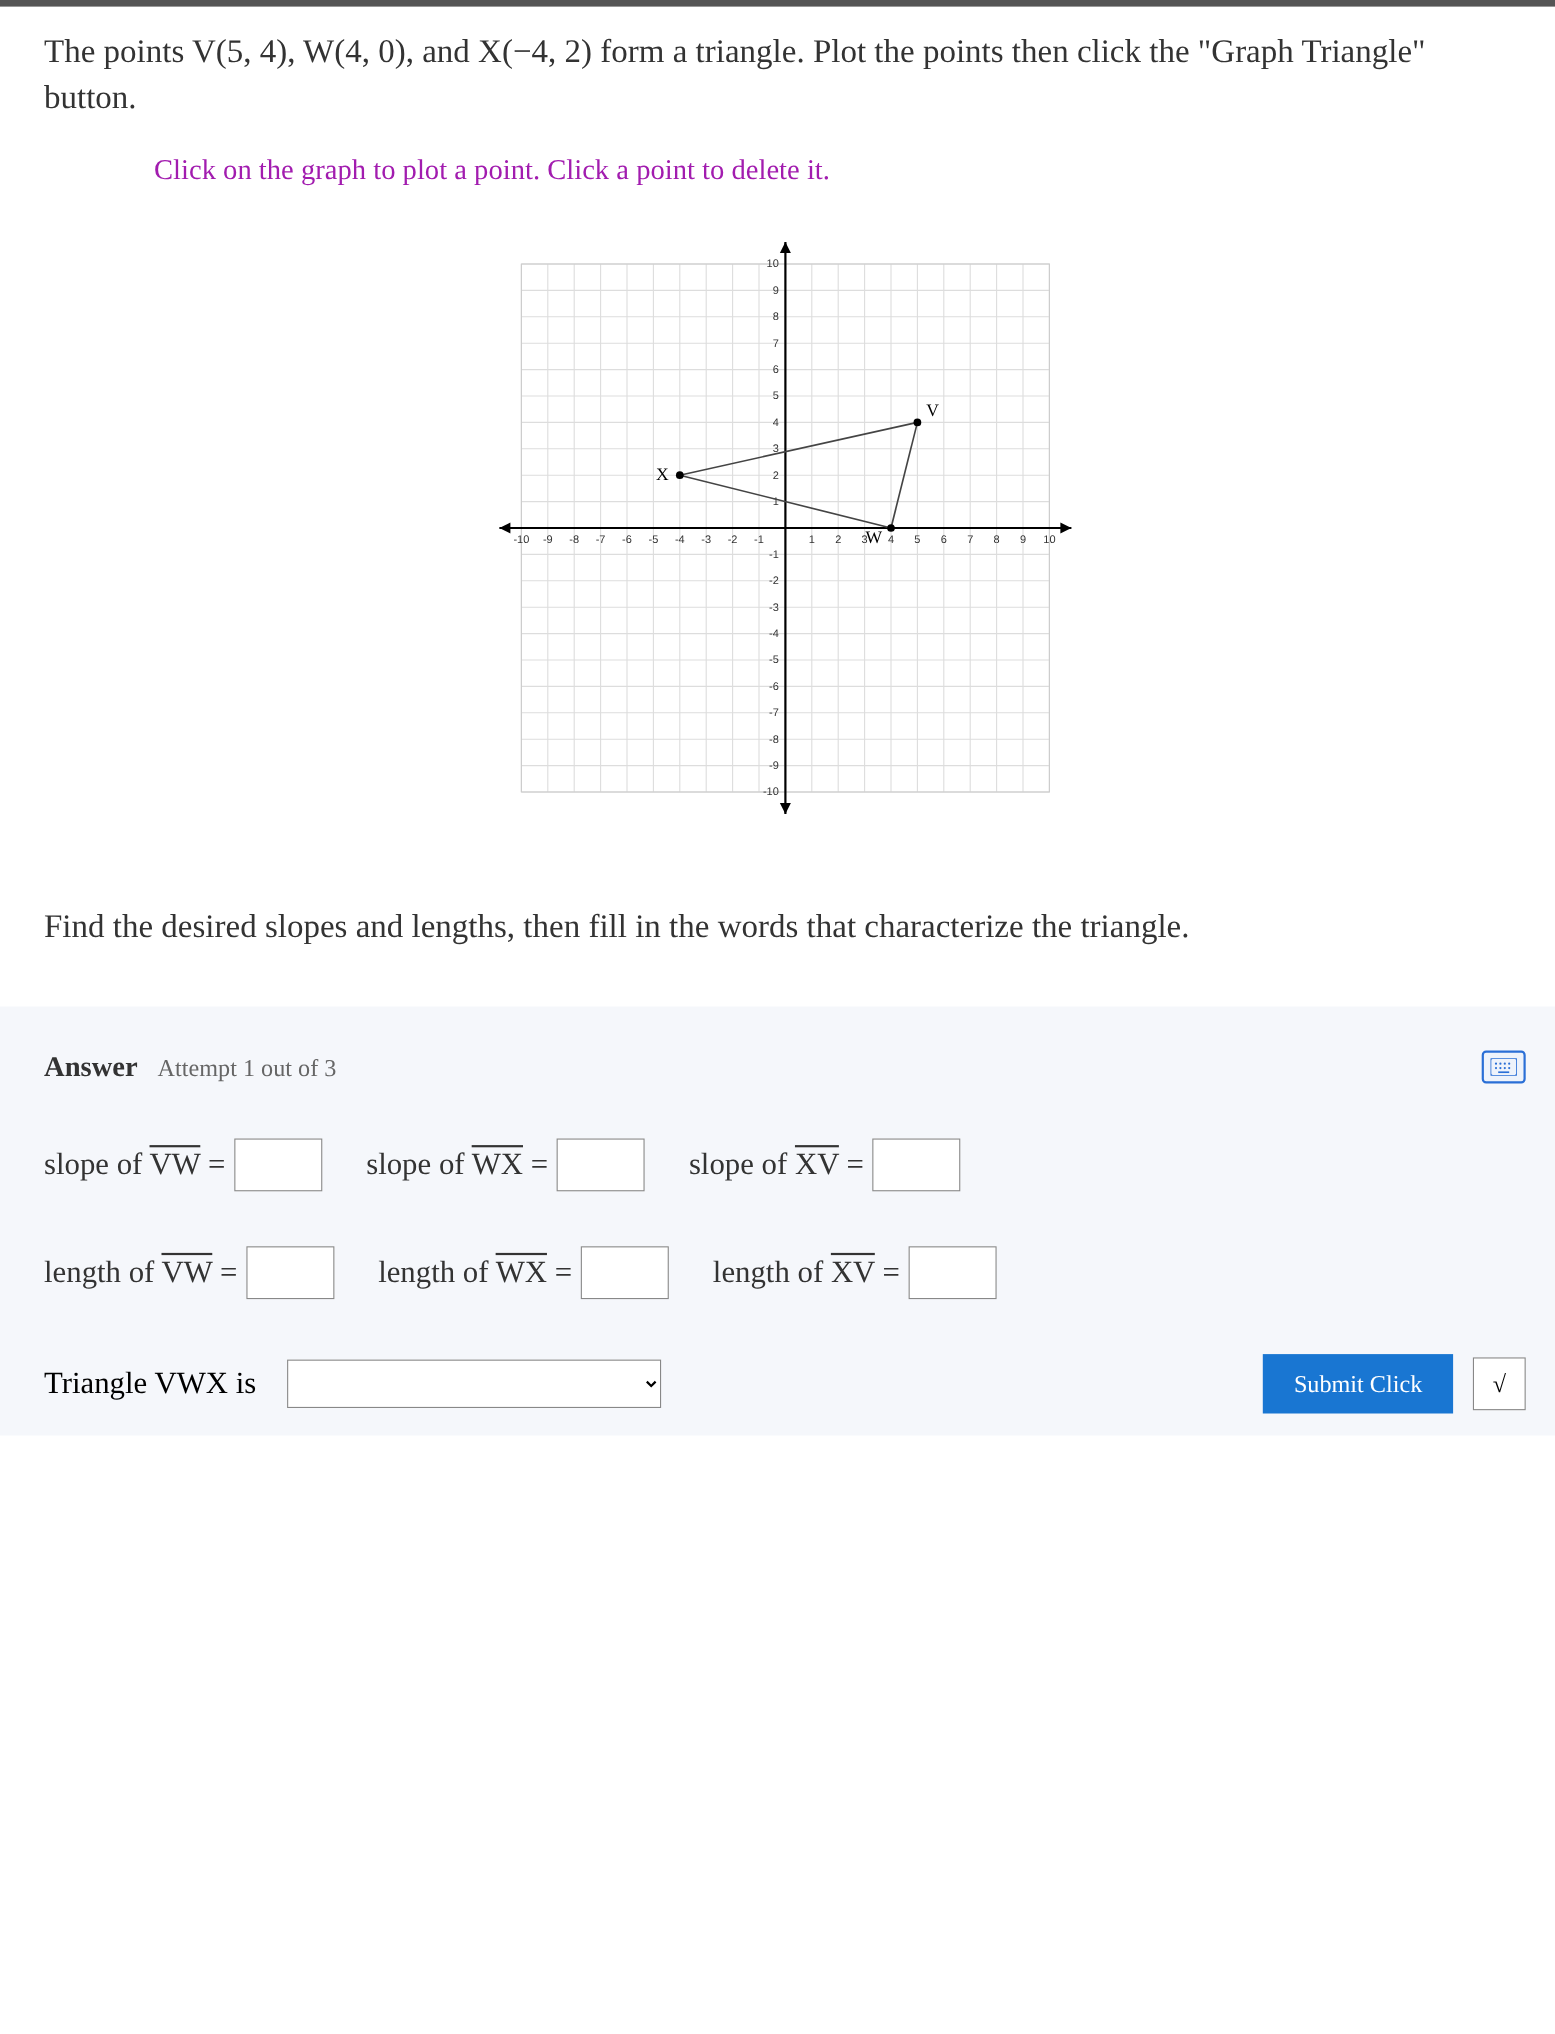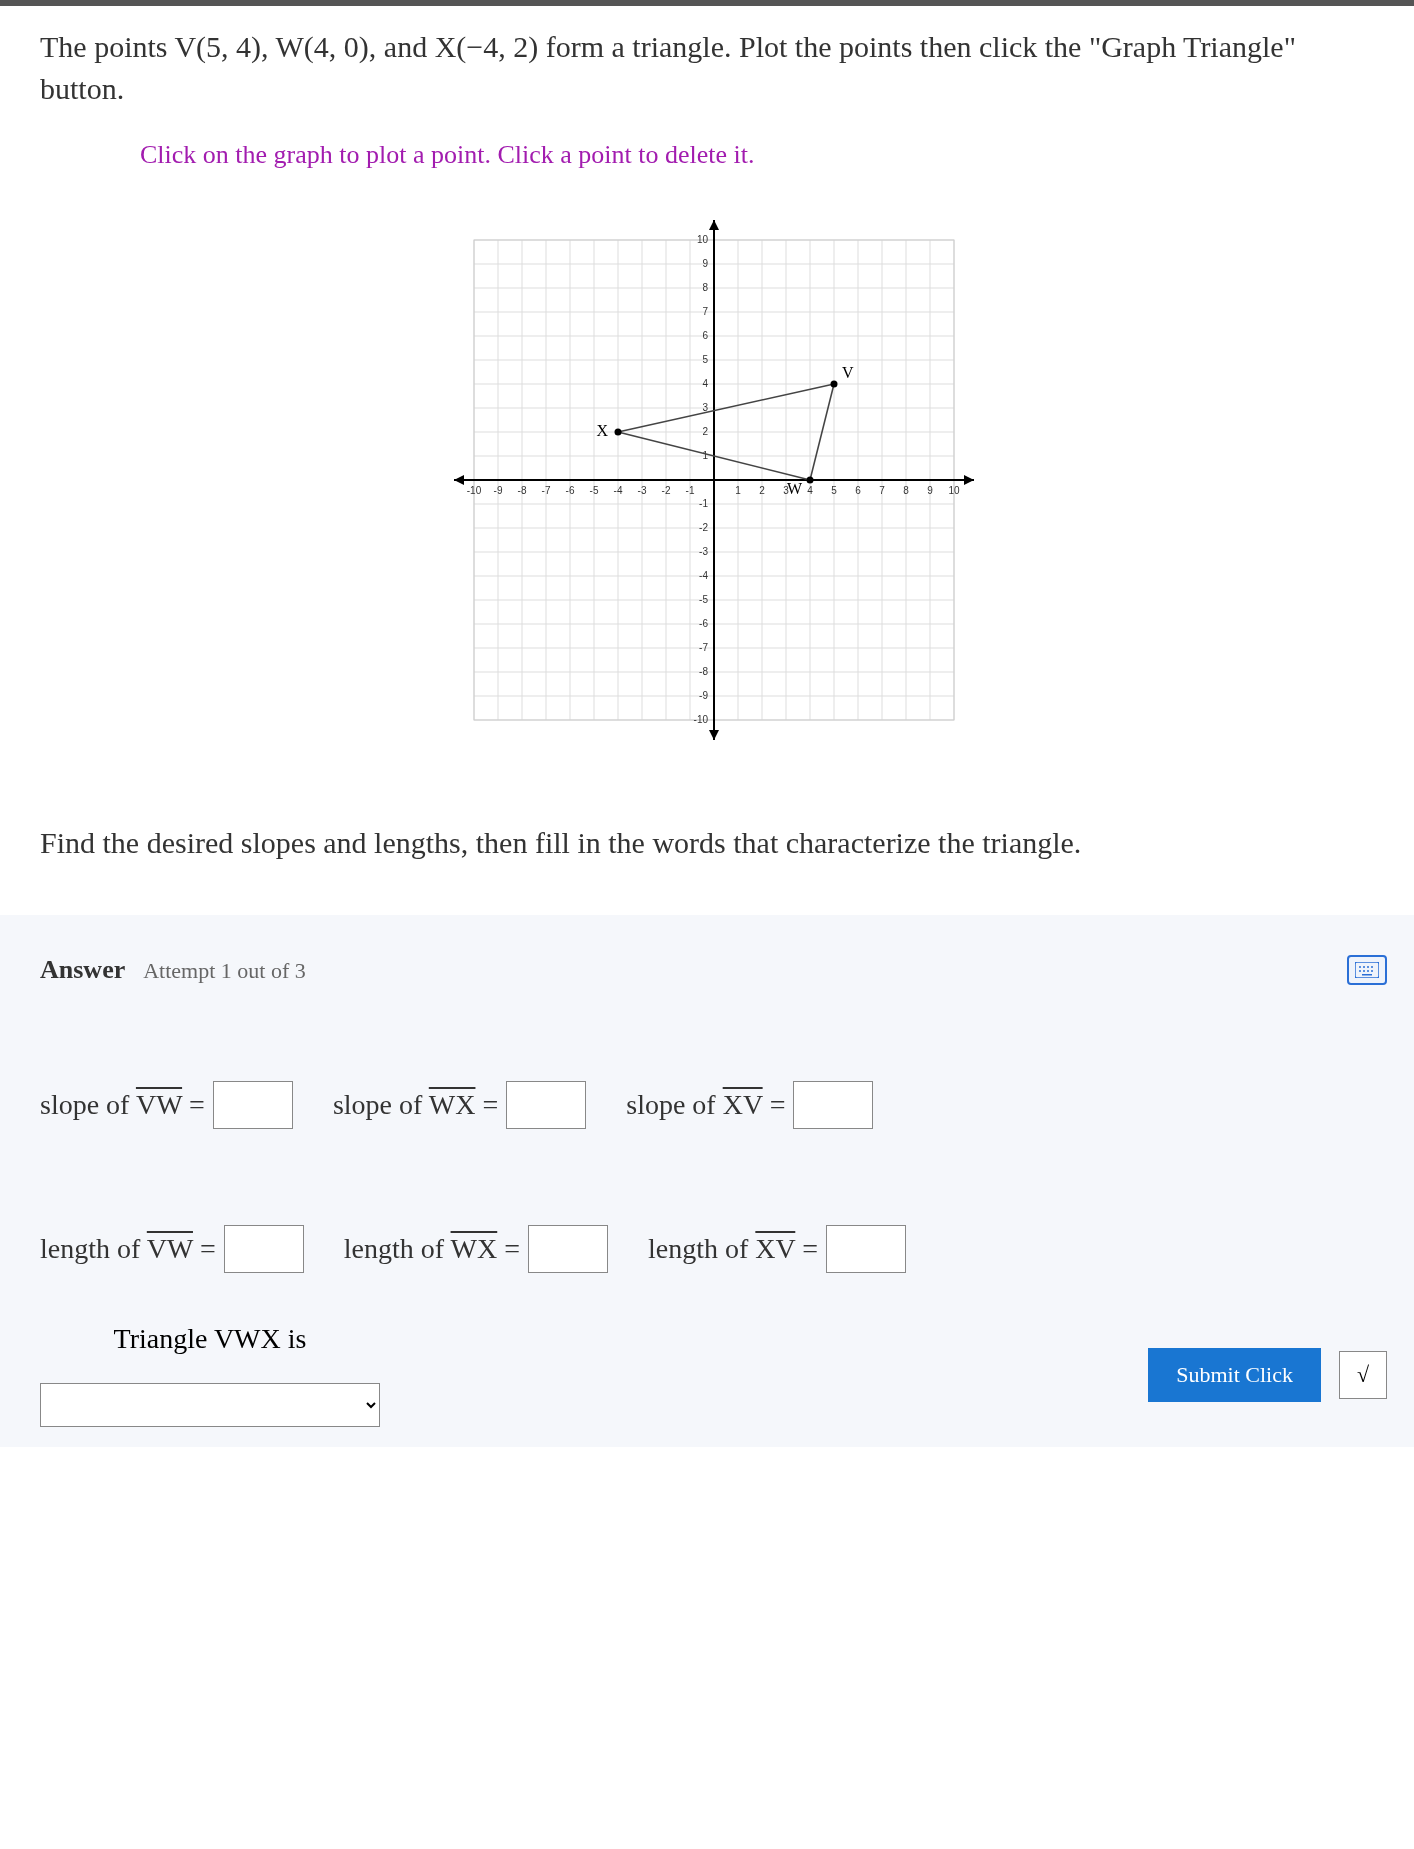--- a/index.html
+++ b/index.html
@@ -61,21 +61,20 @@
     gap: 40px;
     margin-bottom: 50px;
     flex-wrap: wrap;
   }
   .answer-item {
     display: flex;
     align-items: center;
     gap: 8px;
     font-size: 28px;
     color: #333;
-    margin-top: 46px;
   }
   .overline {
     text-decoration: overline;
     text-decoration-thickness: 2px;
   }
   .input-box {
     width: 80px; height: 48px;
     border: 1.5px solid #888;
     background: #fff;
     font-size: 22px;
@@ -83,21 +82,21 @@
     font-family: inherit;
   }
   .final-row {
     display: flex;
     align-items: center;
     gap: 20px;
     font-size: 28px;
     justify-content: space-between;
     flex-wrap: wrap;
   }
-  .final-left { display:flex; align-items:center; gap:28px;flex-direction:column; }
+  .final-left { display:flex; align-items:center; gap:28px; }
   .select-box {
     width: 340px; height: 44px;
     border: 1.5px solid #888;
     background: #fff;
     font-size: 20px;
     padding: 4px 8px;
     font-family: inherit;
   }
   .final-right { display:flex; align-items:center; gap:18px; }
   .submit-btn {

